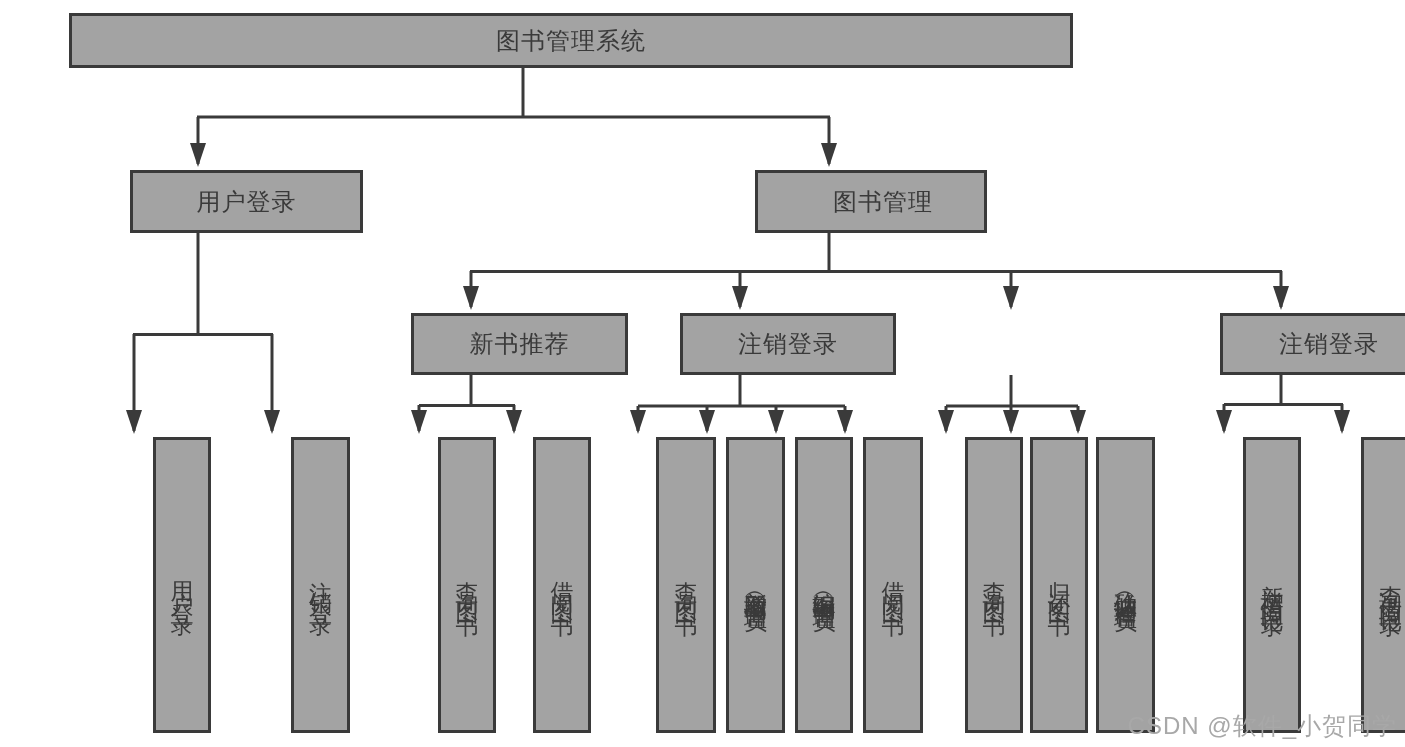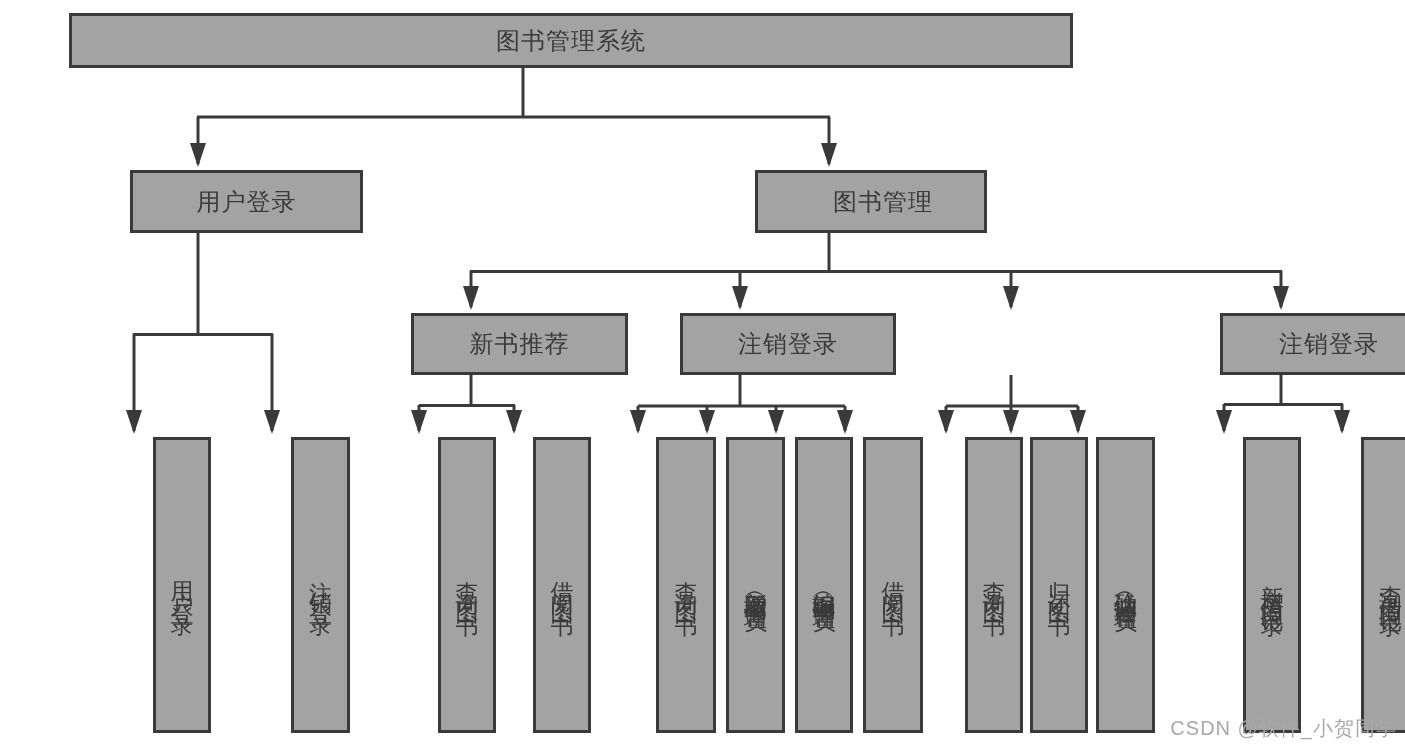--- a/index.html
+++ b/index.html
@@ -45,21 +45,21 @@
     white-space: nowrap;
     font-size: 23px;
     color: #3a3a3a;
   }
   .lvl1 { top: 170px; height: 63px; }
   .lvl2 { top: 313px; height: 62px; font-family: Liberation Serif, serif; }
   #watermark {
     position: absolute;
     right: 8px;
     bottom: 5px;
-    font-size: 20px;
+    font-size: 24px;
     color: #a8a8a8;
     letter-spacing: 1px;
     z-index: 5;
   }
 </style>
 </head>
 <body>
 
 <div id="stage">
 

